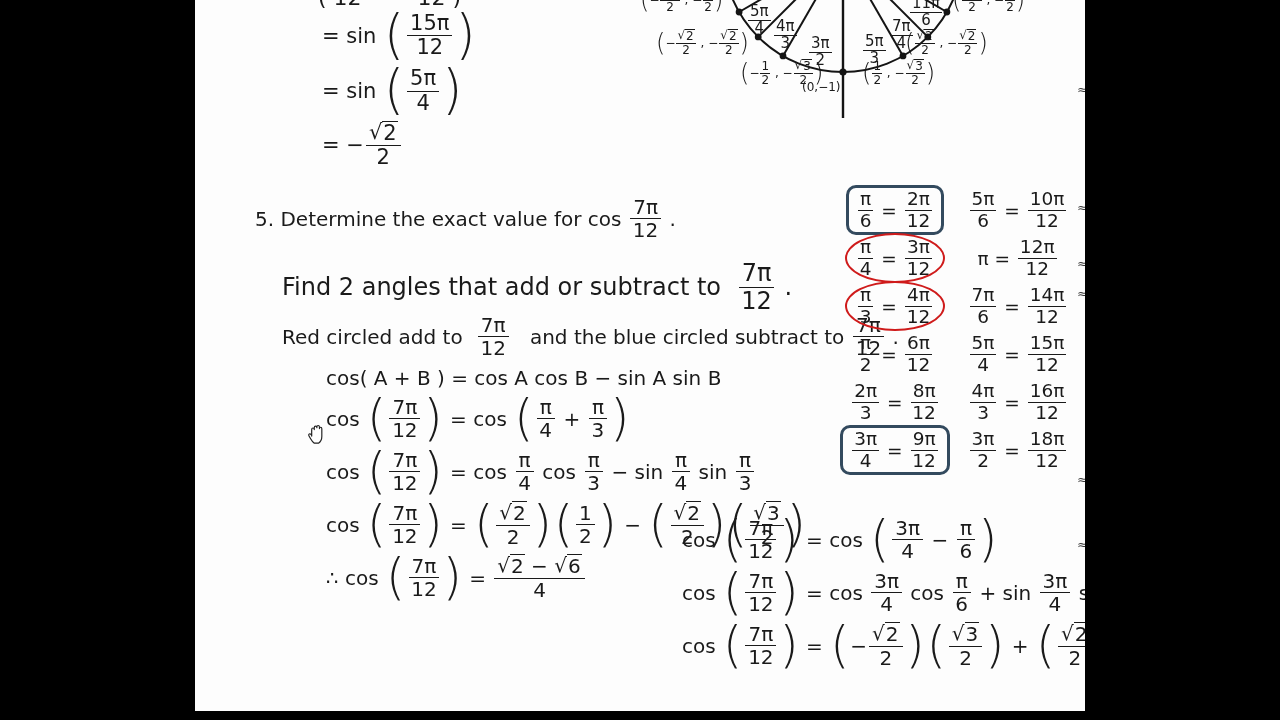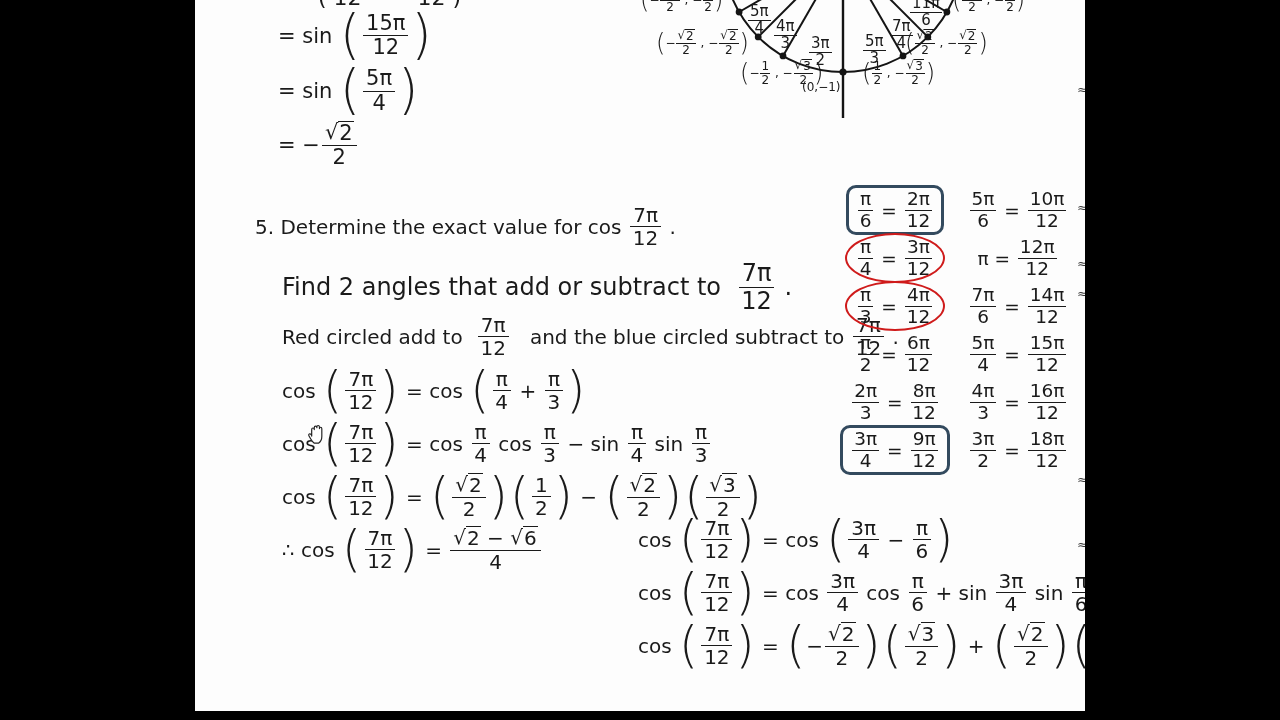--- a/index.html
+++ b/index.html
@@ -13,28 +13,28 @@
   }
   
   .m{display:inline-flex;align-items:center;white-space:pre;}
   .frac{display:inline-flex;flex-direction:column;align-items:center;margin:0 2px;}
   .frac .num{display:inline-flex;align-items:flex-end;padding:0 3px;border-bottom:1.7px solid currentColor;line-height:1.12;}
   .frac .den{display:inline-flex;padding:0 3px;line-height:1.12;}
   .sqrt{display:inline-flex;align-items:flex-start;}
   .sqrt::before{content:"√";line-height:1.12;}
   .sqrt .rad{border-top:1.7px solid currentColor;line-height:1.12;padding:0 1px;}
   .bp{font-size:2.45em;font-weight:300;line-height:1;display:inline-block;margin:0 1px;transform:scaleY(1.02);}
-  .eqline{display:flex;align-items:center;margin-bottom:4px;}
+  .eqline{display:flex;align-items:center;margin-bottom:4px;margin-left:44px;}
   
   .abs{position:absolute;}
   #fragment{left:123px;top:0;height:13px;width:220px;overflow:hidden;}
   #fragment span{display:block;margin-top:-15px;font-size:22px;white-space:pre;}
   #prev-work{left:83px;top:10px;font-size:21px;}
   #prev-work .note{font-size:20px;margin-left:12px;}
-  #problem{left:60px;top:204px;font-size:20px;}
+  #problem{left:60px;top:196px;font-size:20px;}
   #find-line{left:87px;top:260px;font-size:24px;}
   #redblue-line{left:87px;top:314px;font-size:20px;justify-content:flex-end;}
   #sum-work{left:87px;top:366px;font-size:20px;}
   #diff-work{left:443px;top:515px;font-size:20px;}
   
   #ftable{left:650px;top:186px;display:grid;grid-template-columns:100px 118px;column-gap:14px;}
   .tcell{display:flex;justify-content:center;align-items:center;height:48px;font-size:18.5px;}
   .tcell .frac .num{border-bottom-width:1.5px;padding:0 2px;}
   .tcell .frac .den{padding:0 2px;}
   .mark{display:inline-flex;align-items:center;}
@@ -113,20 +113,23 @@
     <span class="clabel coord m" style="left:352px;top:-14px;"><span class="bp">(</span><span class="frac"><span class="num"><span class="sqrt"><span class="rad">3</span></span></span><span class="den">2</span></span> , −<span class="frac"><span class="num">1</span><span class="den">2</span></span><span class="bp">)</span></span>
   </div>
 
   <div id="problem" class="abs m">5. Determine the exact value for cos <span class="frac"><span class="num">7π</span><span class="den">12</span></span> .</div>
 
   <div id="find-line" class="abs m">Find 2 angles that add or subtract to  <span class="frac"><span class="num">7π</span><span class="den">12</span></span> .</div>
   <div id="redblue-line" class="abs m">Red circled add to  <span class="frac"><span class="num">7π</span><span class="den">12</span></span>   and the blue circled subtract to <span class="frac"><span class="num">7π</span><span class="den">12</span></span> .</div>
 
   <div id="sum-work" class="abs">
     <div class="eqline">
+        <span class="m">cos( A + B ) = cos A cos B − sin A sin B</span>
+      </div>
+    <div class="eqline">
         <span class="m">cos <span class="bp">(</span><span class="frac"><span class="num">7π</span><span class="den">12</span></span><span class="bp">)</span> = cos <span class="bp">(</span><span class="frac"><span class="num">π</span><span class="den">4</span></span> + <span class="frac"><span class="num">π</span><span class="den">3</span></span><span class="bp">)</span></span>
       </div>
     <div class="eqline">
         <span class="m">cos <span class="bp">(</span><span class="frac"><span class="num">7π</span><span class="den">12</span></span><span class="bp">)</span> = cos <span class="frac"><span class="num">π</span><span class="den">4</span></span> cos <span class="frac"><span class="num">π</span><span class="den">3</span></span> − sin <span class="frac"><span class="num">π</span><span class="den">4</span></span> sin <span class="frac"><span class="num">π</span><span class="den">3</span></span></span>
       </div>
     <div class="eqline">
         <span class="m">cos <span class="bp">(</span><span class="frac"><span class="num">7π</span><span class="den">12</span></span><span class="bp">)</span> = <span class="bp">(</span><span class="frac"><span class="num"><span class="sqrt"><span class="rad">2</span></span></span><span class="den">2</span></span><span class="bp">)</span><span class="bp">(</span><span class="frac"><span class="num">1</span><span class="den">2</span></span><span class="bp">)</span> − <span class="bp">(</span><span class="frac"><span class="num"><span class="sqrt"><span class="rad">2</span></span></span><span class="den">2</span></span><span class="bp">)</span><span class="bp">(</span><span class="frac"><span class="num"><span class="sqrt"><span class="rad">3</span></span></span><span class="den">2</span></span><span class="bp">)</span></span>
       </div>
     <div class="eqline">
         <span class="m">∴ cos <span class="bp">(</span><span class="frac"><span class="num">7π</span><span class="den">12</span></span><span class="bp">)</span> = <span class="frac"><span class="num"><span class="sqrt"><span class="rad">2</span></span> − <span class="sqrt"><span class="rad">6</span></span></span><span class="den">4</span></span></span>

